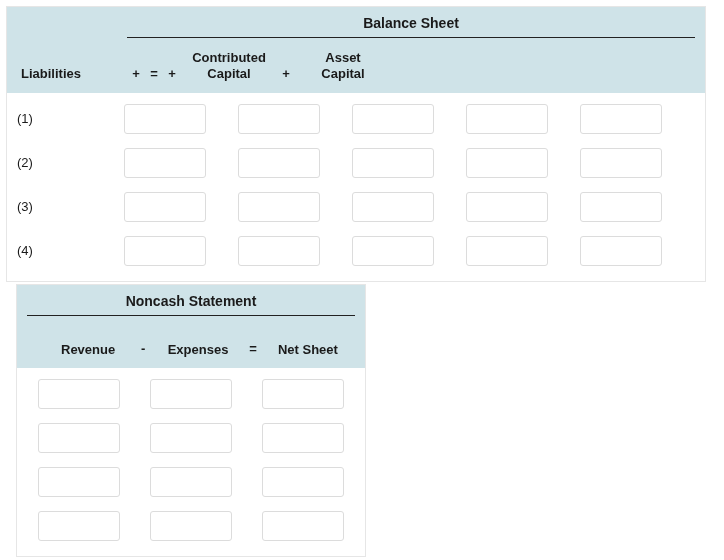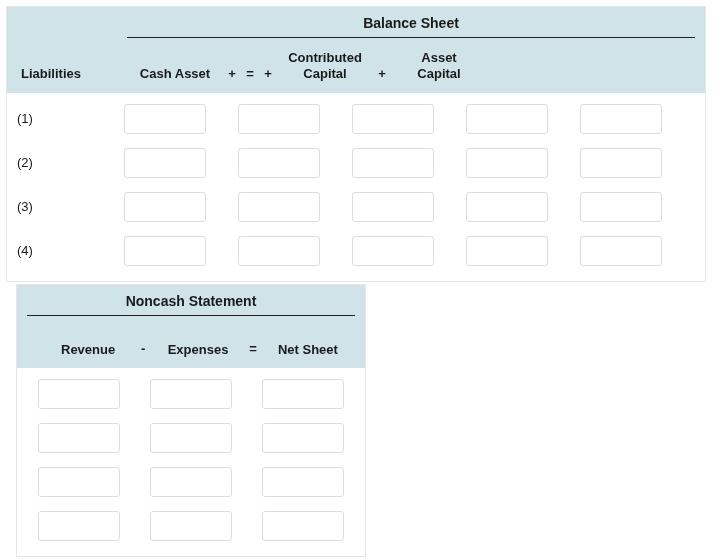--- a/index.html
+++ b/index.html
@@ -97,21 +97,20 @@
 </style>
 </head>
 <body>
 
 <div class="panel bs">
   <div class="hdr">
     <div class="title">Balance Sheet</div>
     <div class="rule"></div>
     <div class="cols">
       <div class="col-label c-trans">Liabilities</div>
-      <div class="col-label c-data">Cash Asset</div>
       <div class="op">+</div>
       <div class="op">=</div>
       <div class="op">+</div>
       <div class="col-label c-data">
         <div>Contributed</div>
         <div>Capital</div>
       </div>
       <div class="op">+</div>
       <div class="col-label c-data">
         <div>Asset</div>

